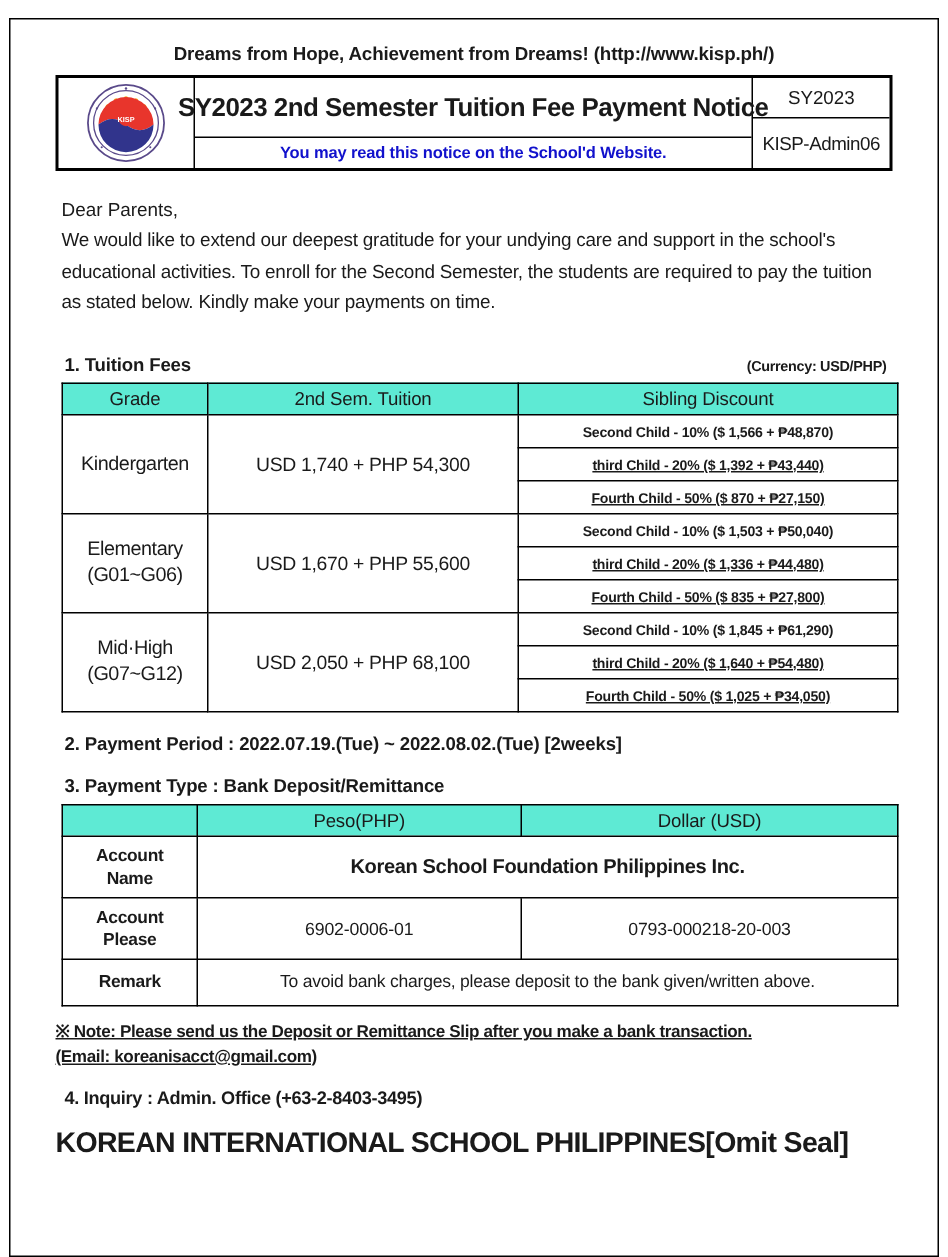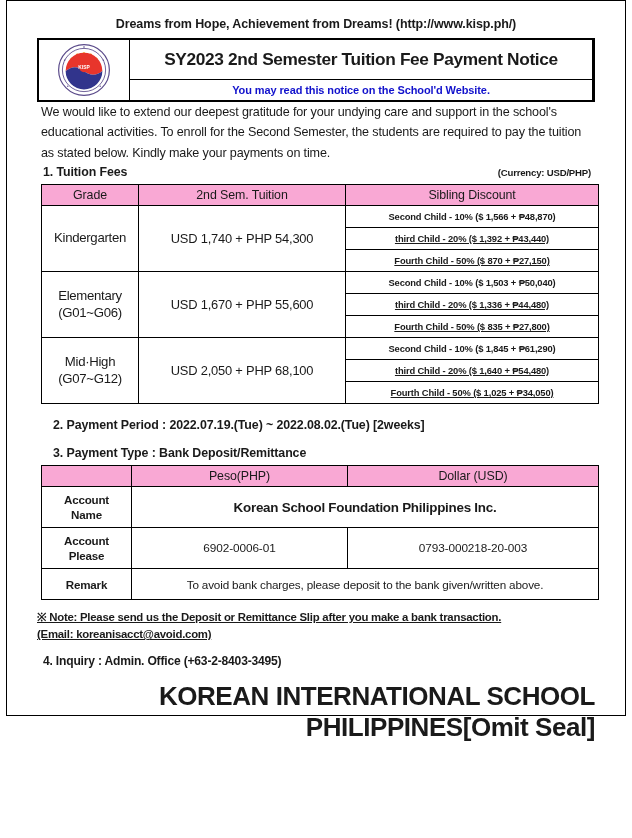--- a/index.html
+++ b/index.html
@@ -8,22 +8,22 @@
     background: #ffffff;
   }
   body {
     width: 632px; height: 838px;
     font-family: "Liberation Sans", sans-serif;
     color: #1a1a1a;
     overflow: hidden;
   }
   .page {
     position: absolute;
-    left: 6px; top: 0;
-    width: 620px; height: 716px;
+    left: 6px; top: 12px;
+    width: 620px; height: 826px;
     border: 1.5px solid #000;
     background: #fff;
   }
   .inner {
     position: absolute;
     left: 0; top: 0; right: 0; bottom: 0;
     padding: 12px 30px 0 30px;
   }
 
   
@@ -112,28 +112,28 @@
     margin: 0 0 0 4px;
     font-size: 12.6px;
     line-height: 1.62;
     letter-spacing: -0.15px;
   }
 
   
   .sec {
     font-size: 12.4px;
     font-weight: bold;
-    margin: 14px 0 5px 16px;
+    margin: 14px 0 5px 6px;
     letter-spacing: -0.1px;
   }
   .sec-row {
     display: flex;
-    align-items: center;
+    align-items: flex-end;
     justify-content: space-between;
-    margin: 2px 2px 5px 6px;
+    margin: 24px 2px 5px 6px;
   }
   .sec-row .sec { margin: 0; }
   .currency-note {
     font-size: 9.6px;
     font-weight: bold;
     letter-spacing: -0.2px;
     padding-right: 2px;
   }
 
   
@@ -144,21 +144,21 @@
     table-layout: fixed;
   }
   table td, table th {
     border: 1.1px solid #000;
     padding: 0;
     text-align: center;
     vertical-align: middle;
     font-weight: normal;
   }
   .thead td {
-    background: #f9a8d4;
+    background: #5eead4;
     font-size: 12.4px;
     height: 21px;
     letter-spacing: -0.1px;
     text-align: center;
   }
 
   
   .tuition td.grade {
     font-size: 13.2px;
     letter-spacing: -0.3px;
@@ -222,22 +222,22 @@
     letter-spacing: -0.2px;
   }
   .datestamp {
     text-align: center;
     font-size: 13.4px;
     font-weight: bold;
     margin-top: 14px;
     letter-spacing: -0.1px;
   }
   .orgname {
-    text-align: right;
-    font-size: 26px;
+    text-align: left;
+    font-size: 19px;
     font-weight: bold;
     margin-top: 13px;
     letter-spacing: -0.45px;
   }
 </style>
 </head>
 <body>
 
 <div class="page">
   <div class="inner">
@@ -271,22 +271,27 @@
             <text x="50" y="48.5" text-anchor="middle" font-family="Liberation Sans, sans-serif" font-size="9" font-weight="bold" fill="#ffffff">KISP</text>
           </svg>
         </span>
       </div>
 
       <div class="hdr-mid">
         <div class="hdr-title">SY2023 2nd Semester Tuition Fee Payment Notice</div>
         <div class="hdr-sub">You may read this notice on the School'd Website.</div>
       </div>
 
+      <div class="hdr-right">
+        <div class="hdr-year">SY2023</div>
+        <div class="hdr-code">KISP-Admin06</div>
+      </div>
     </div>
 
+    <div class="salutation">Dear Parents,</div>
     <div class="para">We would like to extend our deepest gratitude for your undying care and support in the school's educational activities. To enroll for the Second Semester, the students are required to pay the tuition as stated below. Kindly make your payments on time.</div>
 
     <div class="sec-row">
       <div class="sec">1. Tuition Fees</div>
       <div class="currency-note">(Currency: USD/PHP)</div>
     </div>
 
     <table class="tuition">
       <colgroup>
           <col style="width:97px">
@@ -383,21 +388,21 @@
 
         <tr>
           <td class="lbl" style="height:31px">Remark</td>
           <td class="remark" colspan="2">To avoid bank charges, please deposit to the bank given/written above.</td>
         </tr>
       </tbody>
     </table>
 
     <div class="note">
       <span>※ Note: Please send us the Deposit or Remittance Slip after you make a bank transaction.</span>
-      <span class="l2">(Email: koreanisacct@avoid.com)</span>
+      <span class="l2">(Email: koreanisacct@gmail.com)</span>
     </div>
 
     <div class="inquiry">4. Inquiry : Admin. Office (+63-2-8403-3495)</div>
 
     <div class="orgname">KOREAN INTERNATIONAL SCHOOL PHILIPPINES[Omit Seal]</div>
 
   </div>
 </div>
 
 </body></html>

